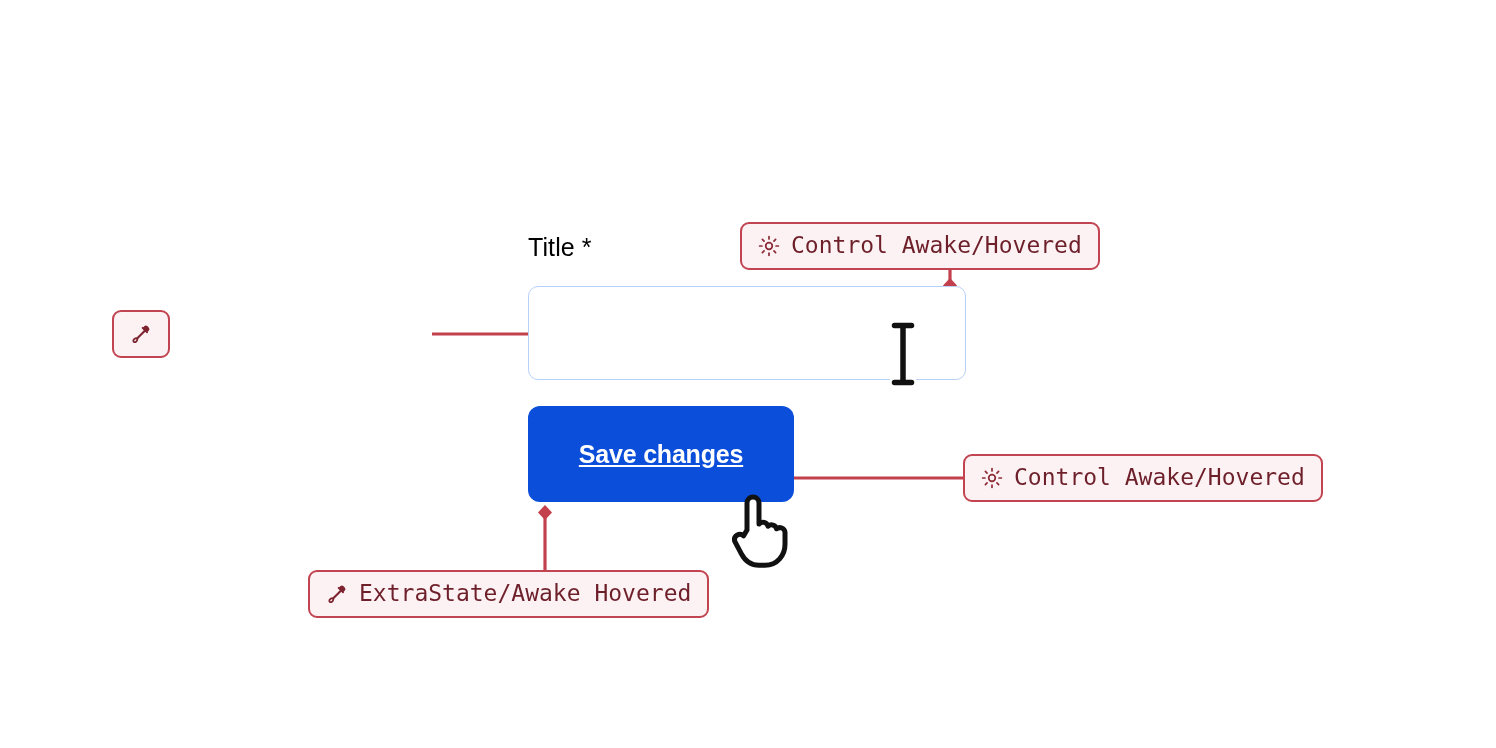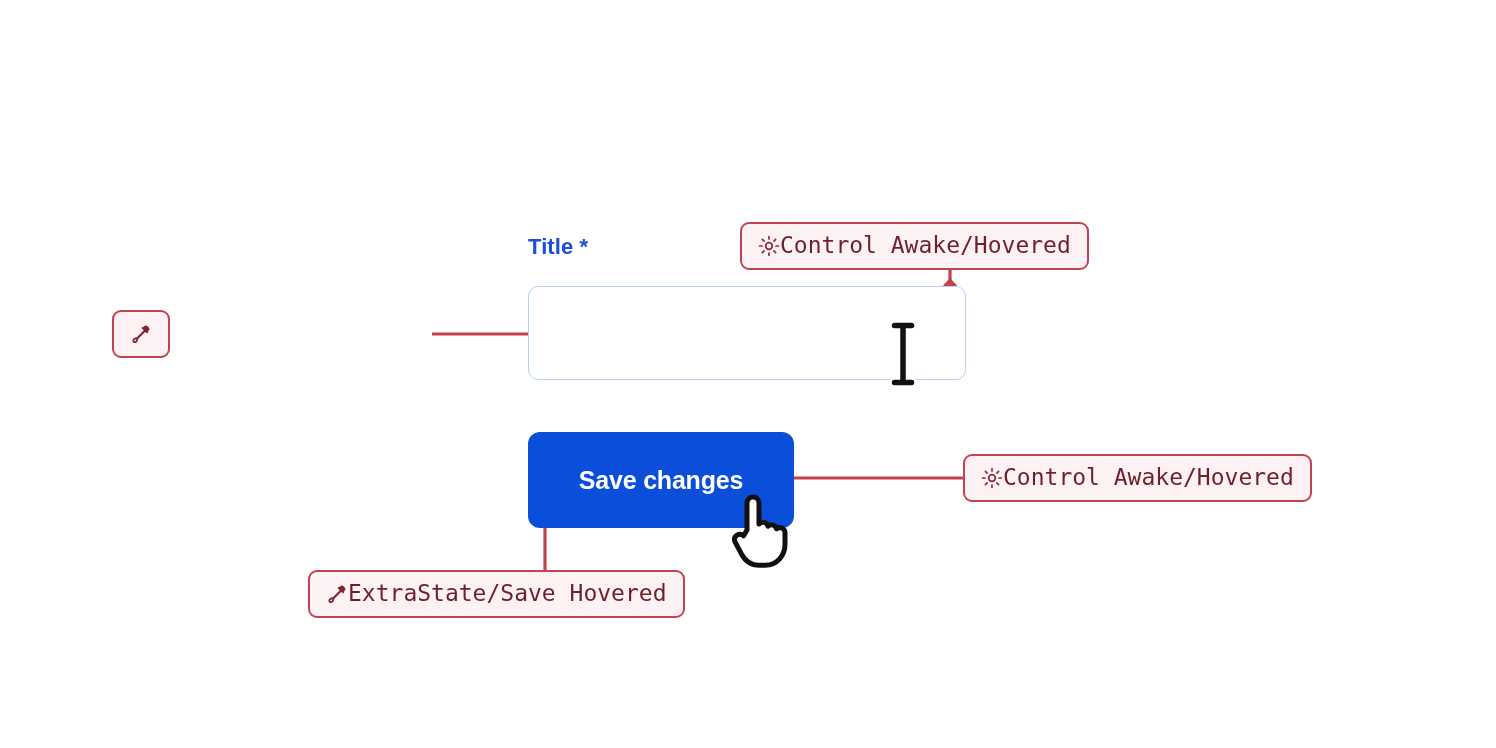--- a/index.html
+++ b/index.html
@@ -29,67 +29,68 @@
     width: 1496px;
     height: 748px;
     pointer-events: none;
   }
 
   
   .field-label {
     position: absolute;
     left: 528px;
     top: 231px;
-    font-size: 22px;
+    font-size: 25px;
     line-height: 32px;
-    color: #1d4ed8;
+    color: #000000;
     letter-spacing: 0.1px;
     white-space: nowrap;
-    font-weight: bold;
   }
 
   .text-input {
     position: absolute;
     left: 528px;
     top: 286px;
     width: 438px;
     height: 94px;
     box-sizing: border-box;
     background: #ffffff;
     border: 1.6px solid #b8d1f6;
     border-radius: 10px;
   }
 
   .save-button {
     position: absolute;
     left: 528px;
-    top: 432px;
+    top: 406px;
     width: 266px;
     height: 96px;
     box-sizing: border-box;
     background: #0b4ed9;
     border: none;
     border-radius: 12px;
     color: #ffffff;
     font-family: "Liberation Sans", sans-serif;
     font-size: 25px;
     font-weight: bold;
     letter-spacing: -0.2px;
     display: flex;
     align-items: center;
     justify-content: center;
     padding: 0;
+    text-decoration: underline;
   }
 
   
   .badge {
     position: absolute;
     box-sizing: border-box;
     display: flex;
     align-items: center;
+    gap: 11px;
     height: 48px;
     padding: 0 16px;
     background: #fdf2f3;
     border: 2px solid #c24450;
     border-radius: 9px;
     color: #6d1f2a;
     font-family: "DejaVu Sans Mono", monospace;
     font-size: 23px;
     line-height: 1;
     white-space: nowrap;
@@ -183,21 +184,21 @@
     </svg>
     <span class="badge-label">Control Awake/Hovered</span>
   </div>
 
   <div class="badge" id="badge-extrastate">
     <svg class="badge-icon" viewBox="0 0 24 24" fill="none" stroke="#7d2430" stroke-width="1.9" stroke-linecap="round" stroke-linejoin="round">
       <path d="M15.5 3.6a2.6 2.6 0 0 1 3.7 0l1.2 1.2a2.6 2.6 0 0 1 0 3.7l-1.8 1.8-4.9-4.9z" fill="#7d2430" stroke="none"></path>
       <path d="M13.7 5.4l4.9 4.9"></path>
       <path d="M16.3 8l-8.2 8.2-2.9.9-1.1 1.1a1.6 1.6 0 0 0 0 2.3 1.6 1.6 0 0 0 2.3 0l1.1-1.1.9-2.9 8.2-8.2z"></path>
     </svg>
-    <span class="badge-label">ExtraState/Save Hovered</span>
+    <span class="badge-label">ExtraState/Awake Hovered</span>
   </div>
 
   <svg class="cursor" id="cursor-ibeam" viewBox="0 0 46 72">
     <path d="M13 6 h20 M23 6 v60 M13 66 h20" fill="none" stroke="#ffffff" stroke-width="11" stroke-linecap="round" stroke-linejoin="round" opacity="0.95"></path>
     <path d="M14.5 7.5 h17 M23 7.5 v57 M14.5 64.5 h17" fill="none" stroke="#111111" stroke-width="5.5" stroke-linecap="round" stroke-linejoin="round"></path>
   </svg>
 
   <svg class="cursor" id="cursor-hand" viewBox="0 0 68 78">
     <path d="M20 40 V13 a6 6 0 0 1 12 0 v21 a5.2 5.2 0 0 1 9 2.2
              a5.2 5.2 0 0 1 8.6 2.6 a5.2 5.2 0 0 1 8.4 3.4

